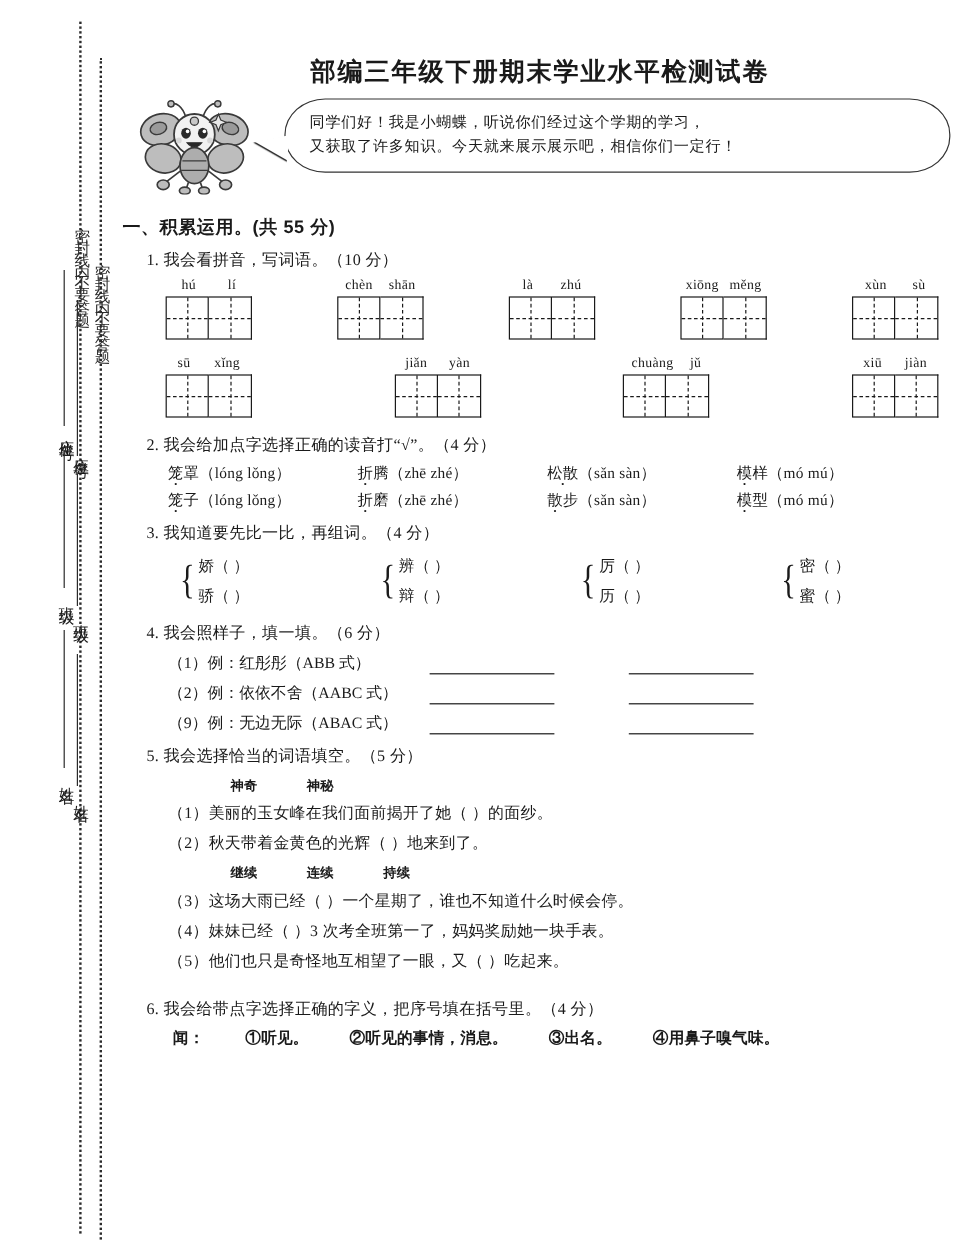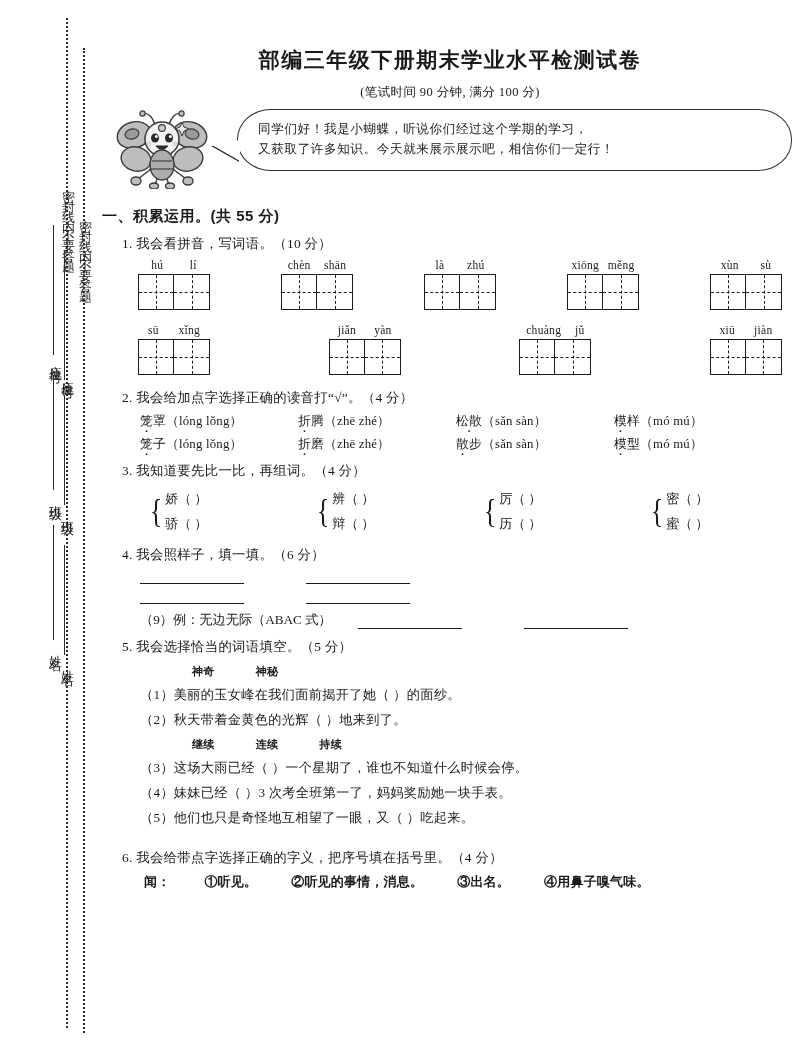--- a/index.html
+++ b/index.html
@@ -284,21 +284,20 @@
 
   <div class="vrule r3"></div>
   <div class="vrule r3b"></div>
   <div class="vfield f3">姓名</div>
   <div class="vfield f3b">姓名</div>
 </div>
 
 <div class="paper">
 
   <div class="doc-title">部编三年级下册期末学业水平检测试卷</div>
-  <div class="doc-sub">(笔试时间 90 分钟, 满分 100 分)</div>
 
   <div class="mascot-row">
     <div class="butterfly">
       <svg width="96" height="80" viewBox="0 0 96 80">
         <g stroke="#3a3a3a" stroke-width="1.4" fill="#bdbdbd">
           <ellipse cx="20" cy="26" rx="17" ry="13" transform="rotate(-16 20 26)"></ellipse>
           <ellipse cx="76" cy="26" rx="17" ry="13" transform="rotate(16 76 26)"></ellipse>
           <ellipse cx="22" cy="50" rx="15" ry="12" transform="rotate(14 22 50)"></ellipse>
           <ellipse cx="74" cy="50" rx="15" ry="12" transform="rotate(-14 74 50)"></ellipse>
         </g>
@@ -483,24 +482,26 @@
       <div class="brace">{</div>
       <div class="brace-words">
         <div>密（           ）</div>
         <div>蜜（           ）</div>
       </div>
     </div>
   </div>
 
   <div class="q">4. 我会照样子，填一填。（6 分）</div>
   <div class="ex-row">
+    <div class="ex-label">（1）例：红彤彤（ABB 式）</div>
     <span class="blank-line"></span>
     <span class="blank-line"></span>
   </div>
   <div class="ex-row">
+    <div class="ex-label">（2）例：依依不舍（AABC 式）</div>
     <span class="blank-line"></span>
     <span class="blank-line"></span>
   </div>
   <div class="ex-row">
     <div class="ex-label">（9）例：无边无际（ABAC 式）</div>
     <span class="blank-line"></span>
     <span class="blank-line"></span>
   </div>
 
   <div class="q">5. 我会选择恰当的词语填空。（5 分）</div>

